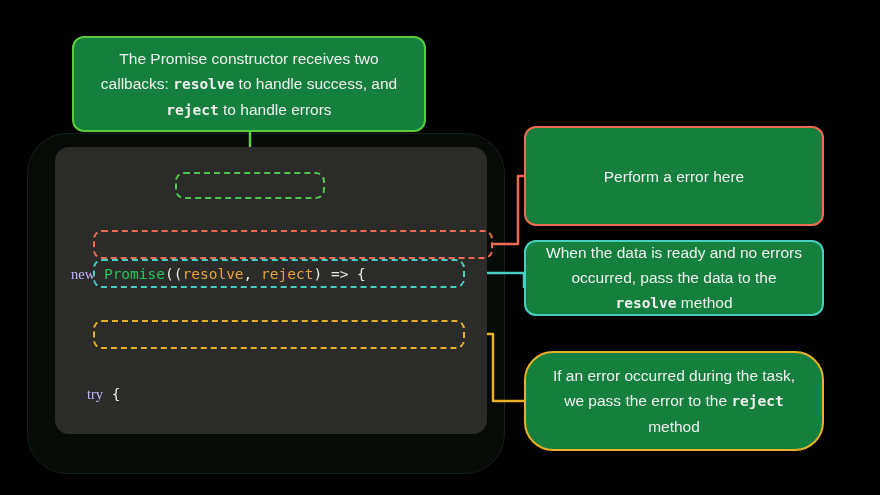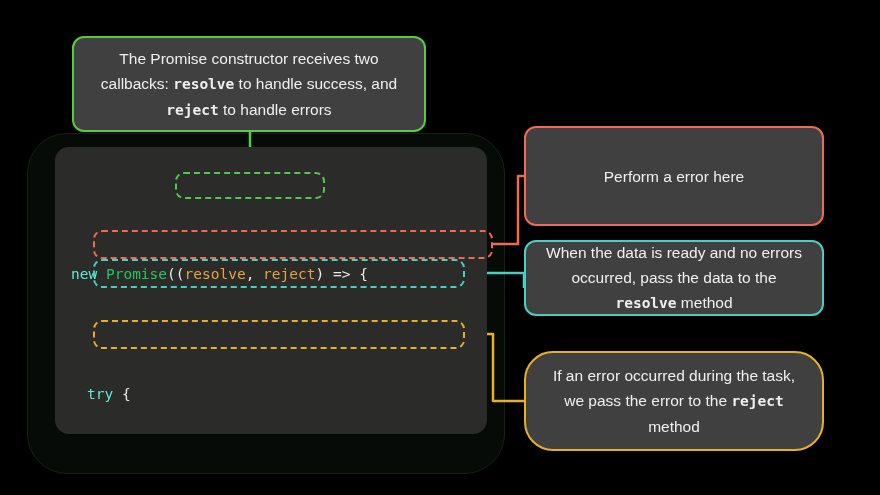--- a/index.html
+++ b/index.html
@@ -49,21 +49,21 @@
     overflow: hidden;
   }
   .code {
     font-family: "DejaVu Sans Mono", monospace;
     font-size: 14.5px;
     line-height: 30px;
     color: #e8e8e3;
     white-space: pre;
   }
   .code .ln { display: block; height: 30px; position: relative; }
-  .tok-kw      { color: #5eead4; }
+  .tok-kw      { color: #c4b5fd; font-family: Liberation Serif, serif; }
   .tok-type    { color: #22c55e; }
   .tok-plain   { color: #e9e9e4; }
   .tok-param   { color: #e8a33d; }
 
   .indent1 { display:inline-block; width: 16px; }
 
   
   .hl {
     position: absolute;
     border: 2px dashed;
@@ -77,21 +77,21 @@
   .hl-yellow { border-color: #e8b027; }
 
   #hl-params   { left: 175px; top: 172px; width: 150px; height: 27px; }
   #hl-task     { left: 93px;  top: 230px; width: 400px; height: 29px; }
   #hl-resolve  { left: 93px;  top: 259px; width: 372px; height: 29px; }
   #hl-reject   { left: 93px;  top: 320px; width: 372px; height: 29px; }
 
   
   .callout {
     position: absolute;
-    background: #404040;
+    background: #15803d;
     border: 2px solid;
     border-radius: 12px;
     box-sizing: border-box;
     display: flex;
     align-items: center;
     justify-content: center;
     text-align: center;
     color: #efefef;
     font-size: 15.5px;
     line-height: 25px;

